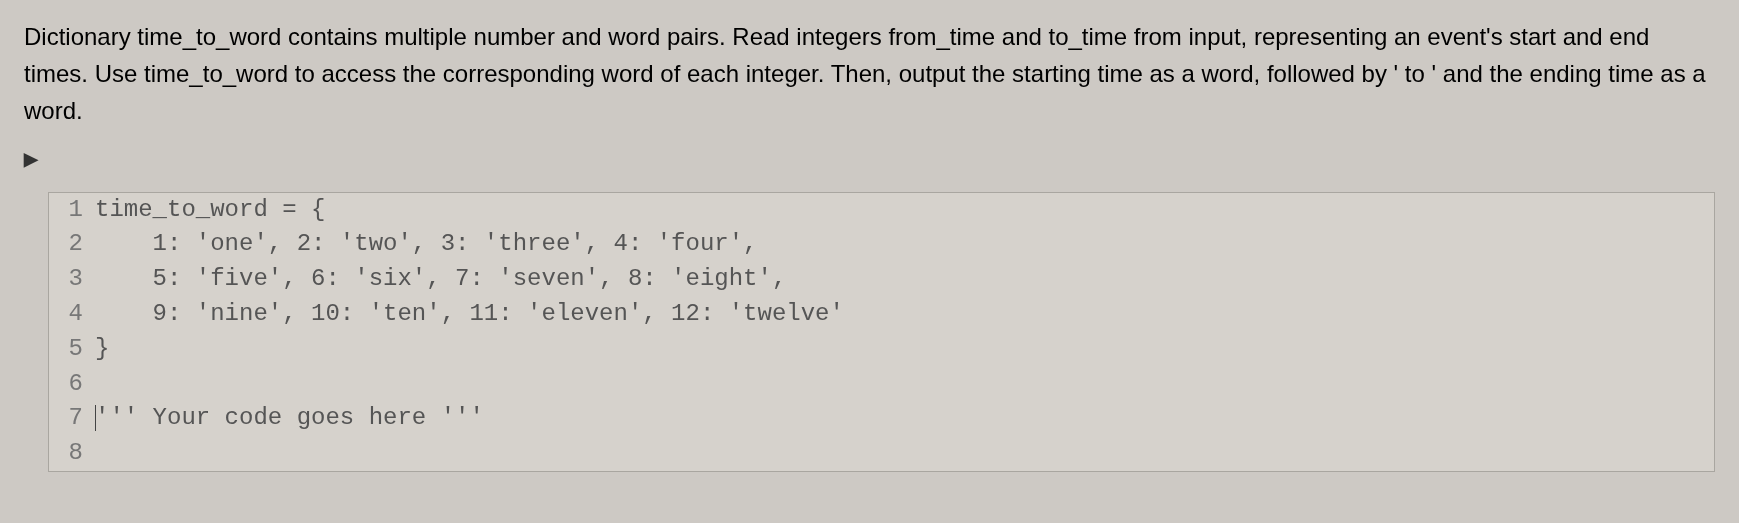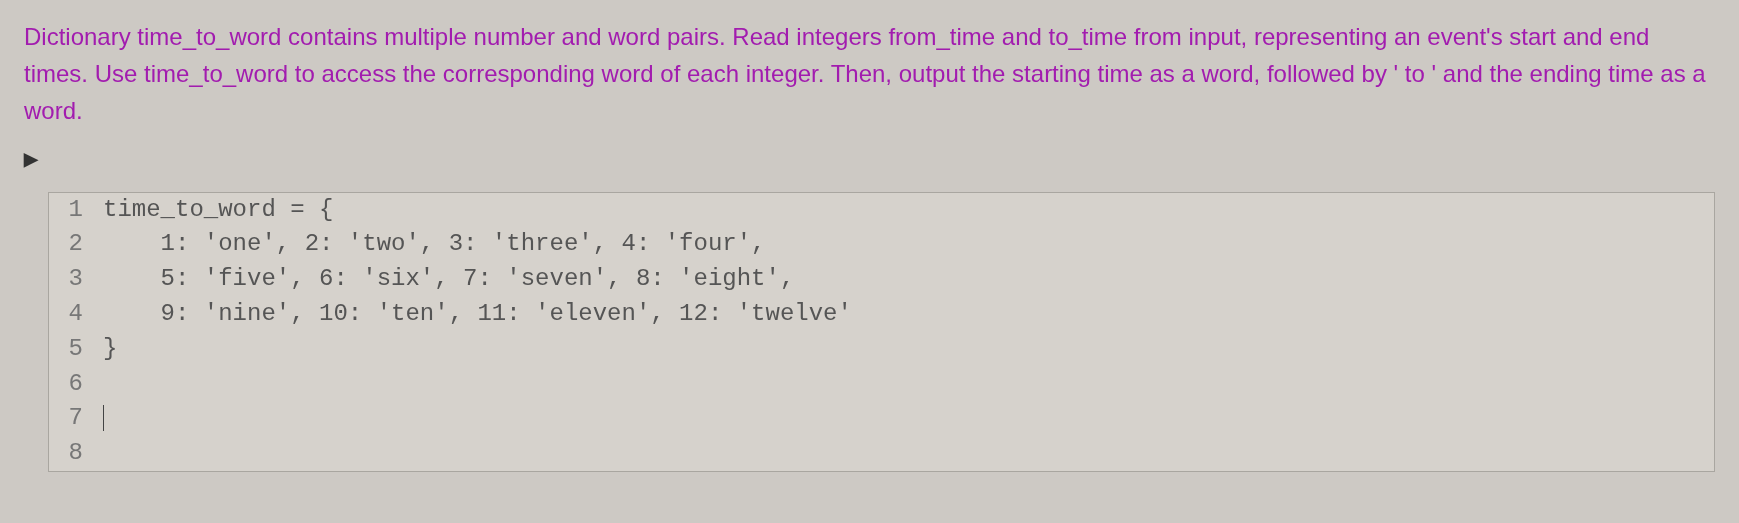--- a/index.html
+++ b/index.html
@@ -8,21 +8,21 @@
     font-family: Arial, Helvetica, sans-serif;
     color: #3a3a3a;
     width: 1739px;
     height: 523px;
     padding: 18px 24px 0 24px;
     overflow: hidden;
   }
   .instructions {
     font-size: 24px;
     line-height: 1.55;
-    color: #a21caf;
+    color: #000000;
     margin-bottom: 18px;
   }
   .example-toggle {
     display: flex;
     align-items: center;
     gap: 8px;
     font-weight: bold;
     font-size: 23px;
     color: #333;
     cursor: pointer;
@@ -48,21 +48,20 @@
     width: 46px;
     text-align: right;
     padding-right: 12px;
     color: #777;
     user-select: none;
     flex-shrink: 0;
   }
   .code-text {
     white-space: pre;
     flex: 1;
-    margin-left: 8px;
   }
   .cursor {
     display: inline-block;
     width: 1px;
     height: 1.1em;
     background: #444;
     vertical-align: text-bottom;
     margin-right: -1px;
   }
 </style>
@@ -95,19 +94,19 @@
   <div class="code-row">
     <div class="gutter">5</div>
     <div class="code-text">}</div>
   </div>
   <div class="code-row">
     <div class="gutter">6</div>
     <div class="code-text"></div>
   </div>
   <div class="code-row">
     <div class="gutter">7</div>
-    <div class="code-text"><span class="cursor"></span></div>
+    <div class="code-text"><span class="cursor"></span><span>''' Your code goes here '''</span></div>
   </div>
   <div class="code-row">
     <div class="gutter">8</div>
     <div class="code-text"></div>
   </div>
 </div>
 
 </body></html>

